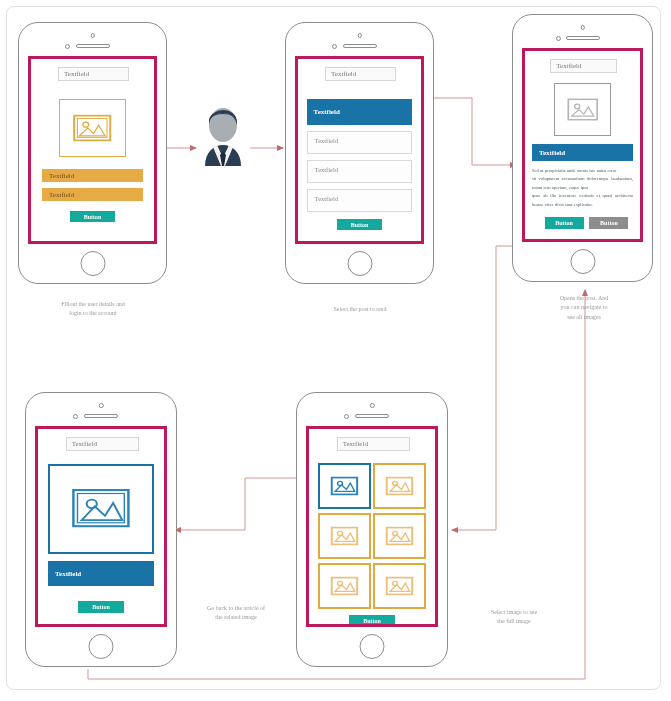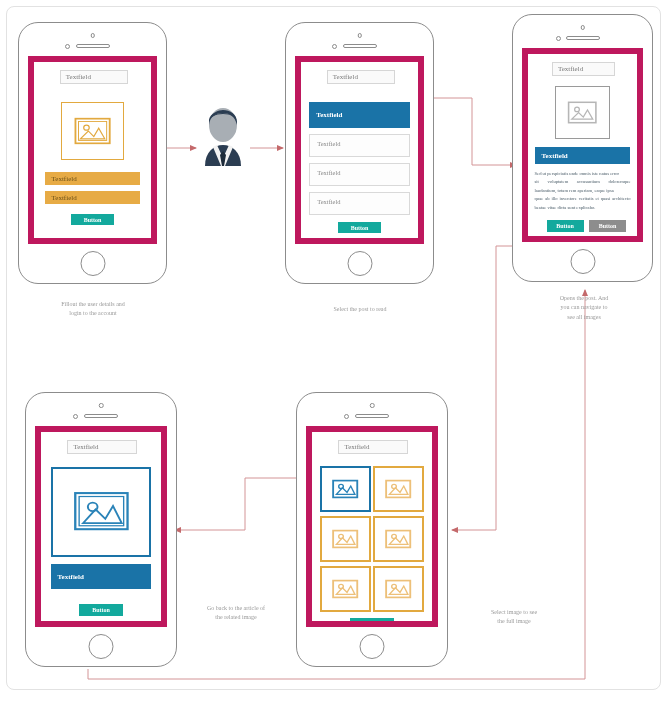--- a/index.html
+++ b/index.html
@@ -39,21 +39,21 @@
     top:11px;width:4.5px;height:4.5px;border:1px solid #8c8c8c;
     border-radius:50%;background:#fff;box-sizing:border-box;
   }
   .home-btn{
     position:absolute;left:50%;transform:translateX(-50%);
     bottom:8px;width:25px;height:25px;border:1px solid #8c8c8c;
     border-radius:50%;background:#fff;box-sizing:border-box;
   }
   .screen{
     position:absolute;left:10px;right:10px;top:34px;bottom:40px;
-    border:6px solid #be185d;background:#ffffff;box-sizing:border-box;
+    border:3px solid #be185d;background:#ffffff;box-sizing:border-box;
     overflow:hidden;
   }
   
   .tf-top{
     position:absolute;left:22%;top:8px;width:58%;height:14px;
     border:1px solid #d6d6d6;background:#fafafa;box-sizing:border-box;
     font-size:7px;color:#7a7a7a;line-height:13px;padding-left:5px;
     font-family:"Liberation Serif",serif;
   }
   .tf-plain{

